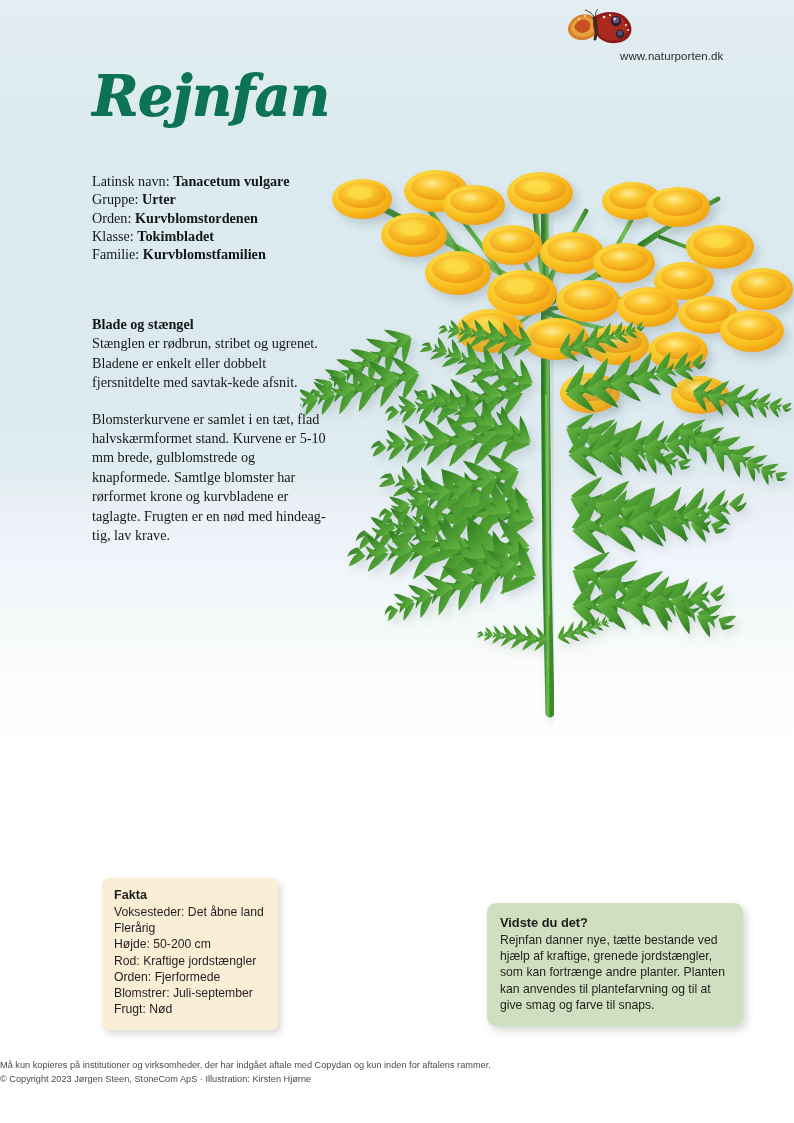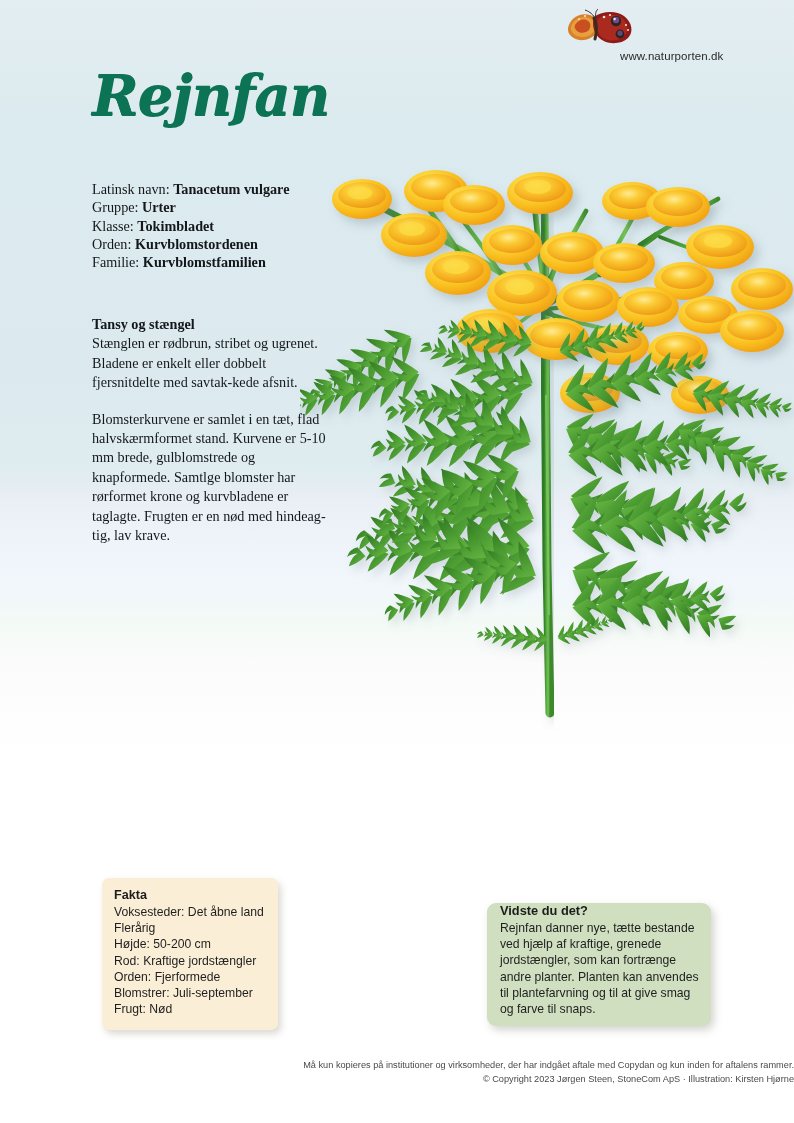--- a/index.html
+++ b/index.html
@@ -74,21 +74,21 @@
     font-style: italic;
     color: #0d7355;
     letter-spacing: -1px;
     text-shadow: 0.5px 0.5px 0 #0d7355;
   }
 
   
   #taxonomy {
     position: absolute;
     left: 92px;
-    top: 180px;
+    top: 172px;
     width: 260px;
     font-size: 14.2px;
     line-height: 18.3px;
     color: #13171a;
   }
   #taxonomy .row { white-space: nowrap; }
   #taxonomy .val { font-weight: bold; }
 
   
   #bodytext {
@@ -142,48 +142,48 @@
     line-height: 16.2px;
     color: #1f1f1f;
     white-space: nowrap;
   }
 
   
   #vidste-box {
     position: absolute;
     left: 487px;
     top: 903px;
-    width: 224px;
+    width: 256px;
     height: 123px;
     background: #cfdfbf;
     border-radius: 9px;
     box-shadow: 3px 4px 8px rgba(80,90,70,0.26);
     font-family: "Liberation Sans", sans-serif;
     box-sizing: border-box;
-    padding: 0 10px 0 13px;
+    padding: 12px 10px 0 13px;
   }
   #vidste-box .box-title {
     font-weight: bold;
     font-size: 12.8px;
     color: #1c1c1c;
     margin-bottom: 2px;
   }
   #vidste-box .body {
     font-size: 12.2px;
     line-height: 16.2px;
     color: #1f1f1f;
   }
 
   
   #footer {
     position: absolute;
     left: 0;
     top: 1059px;
     width: 794px;
-    text-align: right;
+    text-align: left;
     font-family: "Liberation Sans", sans-serif;
     font-size: 9.2px;
     line-height: 13.5px;
     color: #4a4a4a;
   }
 </style>
 </head>
 <body>
 
 <div id="page">
@@ -455,37 +455,37 @@
   <div id="taxonomy">
     <div class="row">
       <span>Latinsk navn:</span>
       <span class="val">Tanacetum vulgare</span>
     </div>
     <div class="row">
       <span>Gruppe:</span>
       <span class="val">Urter</span>
     </div>
     <div class="row">
+      <span>Orden:</span>
+      <span class="val">Kurvblomstordenen</span>
+    </div>
+    <div class="row">
       <span>Klasse:</span>
       <span class="val">Tokimbladet</span>
-    </div>
-    <div class="row">
-      <span>Orden:</span>
-      <span class="val">Kurvblomstordenen</span>
     </div>
     <div class="row">
       <span>Familie:</span>
       <span class="val">Kurvblomstfamilien</span>
     </div>
   </div>
 
   <div id="bodytext">
 
     <div class="para">
-      <span class="head">Tansy og stængel</span>
+      <span class="head">Blade og stængel</span>
       <span>Stænglen er rødbrun, stribet og ugrenet. Bladene er enkelt eller dobbelt fjersnitdelte med savtak-kede afsnit.</span>
     </div>
 
     <div class="para">
       <span>Blomsterkurvene er samlet i en tæt, flad halvskærmformet stand. Kurvene er 5-10 mm brede, gulblomstrede og knapformede. Samtlge blomster har rørformet krone og kurvbladene er taglagte. Frugten er en nød med hindeag-tig, lav krave.</span>
     </div>
   </div>
 
   <div id="fakta-box">
     <div class="box-title">Fakta</div>

